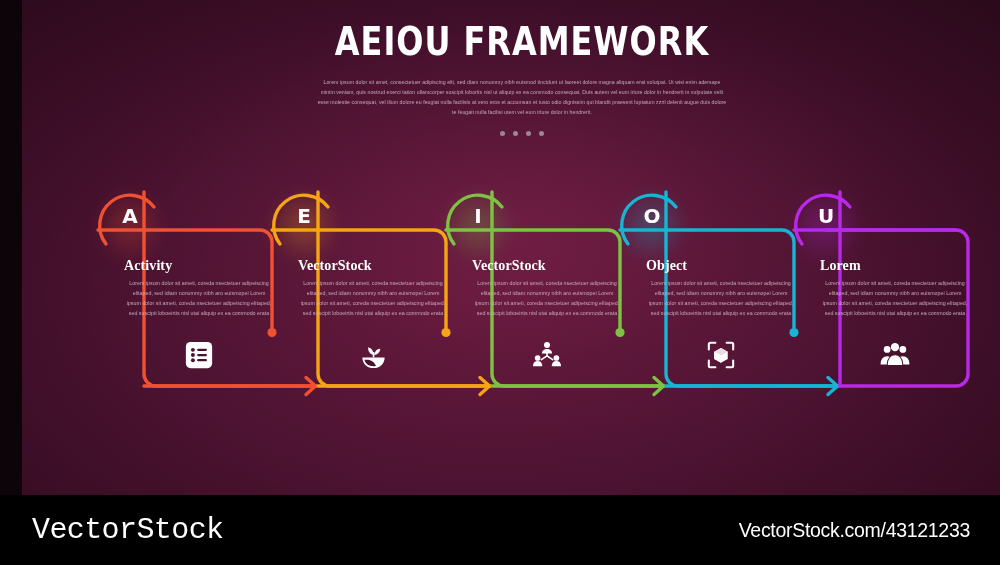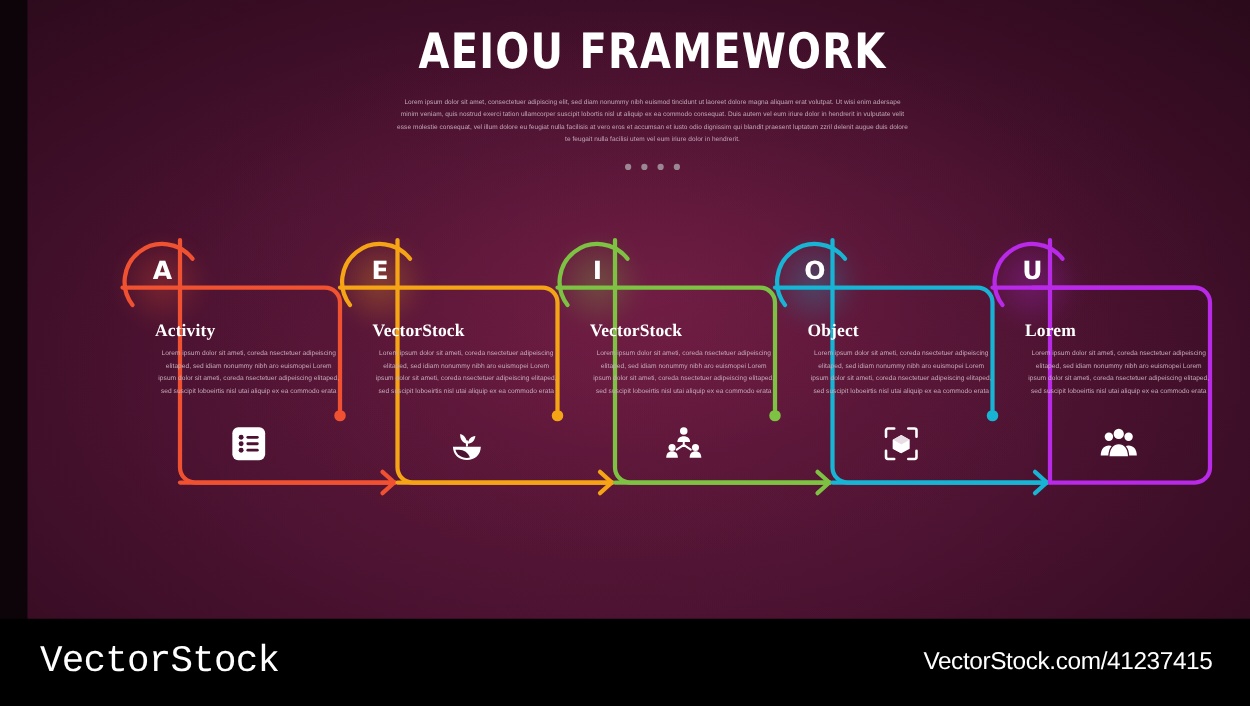--- a/index.html
+++ b/index.html
@@ -228,14 +228,14 @@
             <circle cx="17" cy="7.6" r="4.4" fill="#fff"></circle>
             <path d="M8.6 27.2 C8.6 19.6 12.4 15.8 17 15.8 C21.6 15.8 25.4 19.6 25.4 27.2 Z" fill="#fff" stroke="#4a1230" stroke-width="1.1"></path>
           </svg>
         </div>
   </div>
     </div>
 </div>
 
 <div class="footer">
   <div class="wm-logo">VectorStock</div>
-  <div class="wm-url">VectorStock.com/41237415</div>
+  <div class="wm-url">VectorStock.com/43121233</div>
 </div>
 
 </body></html>

